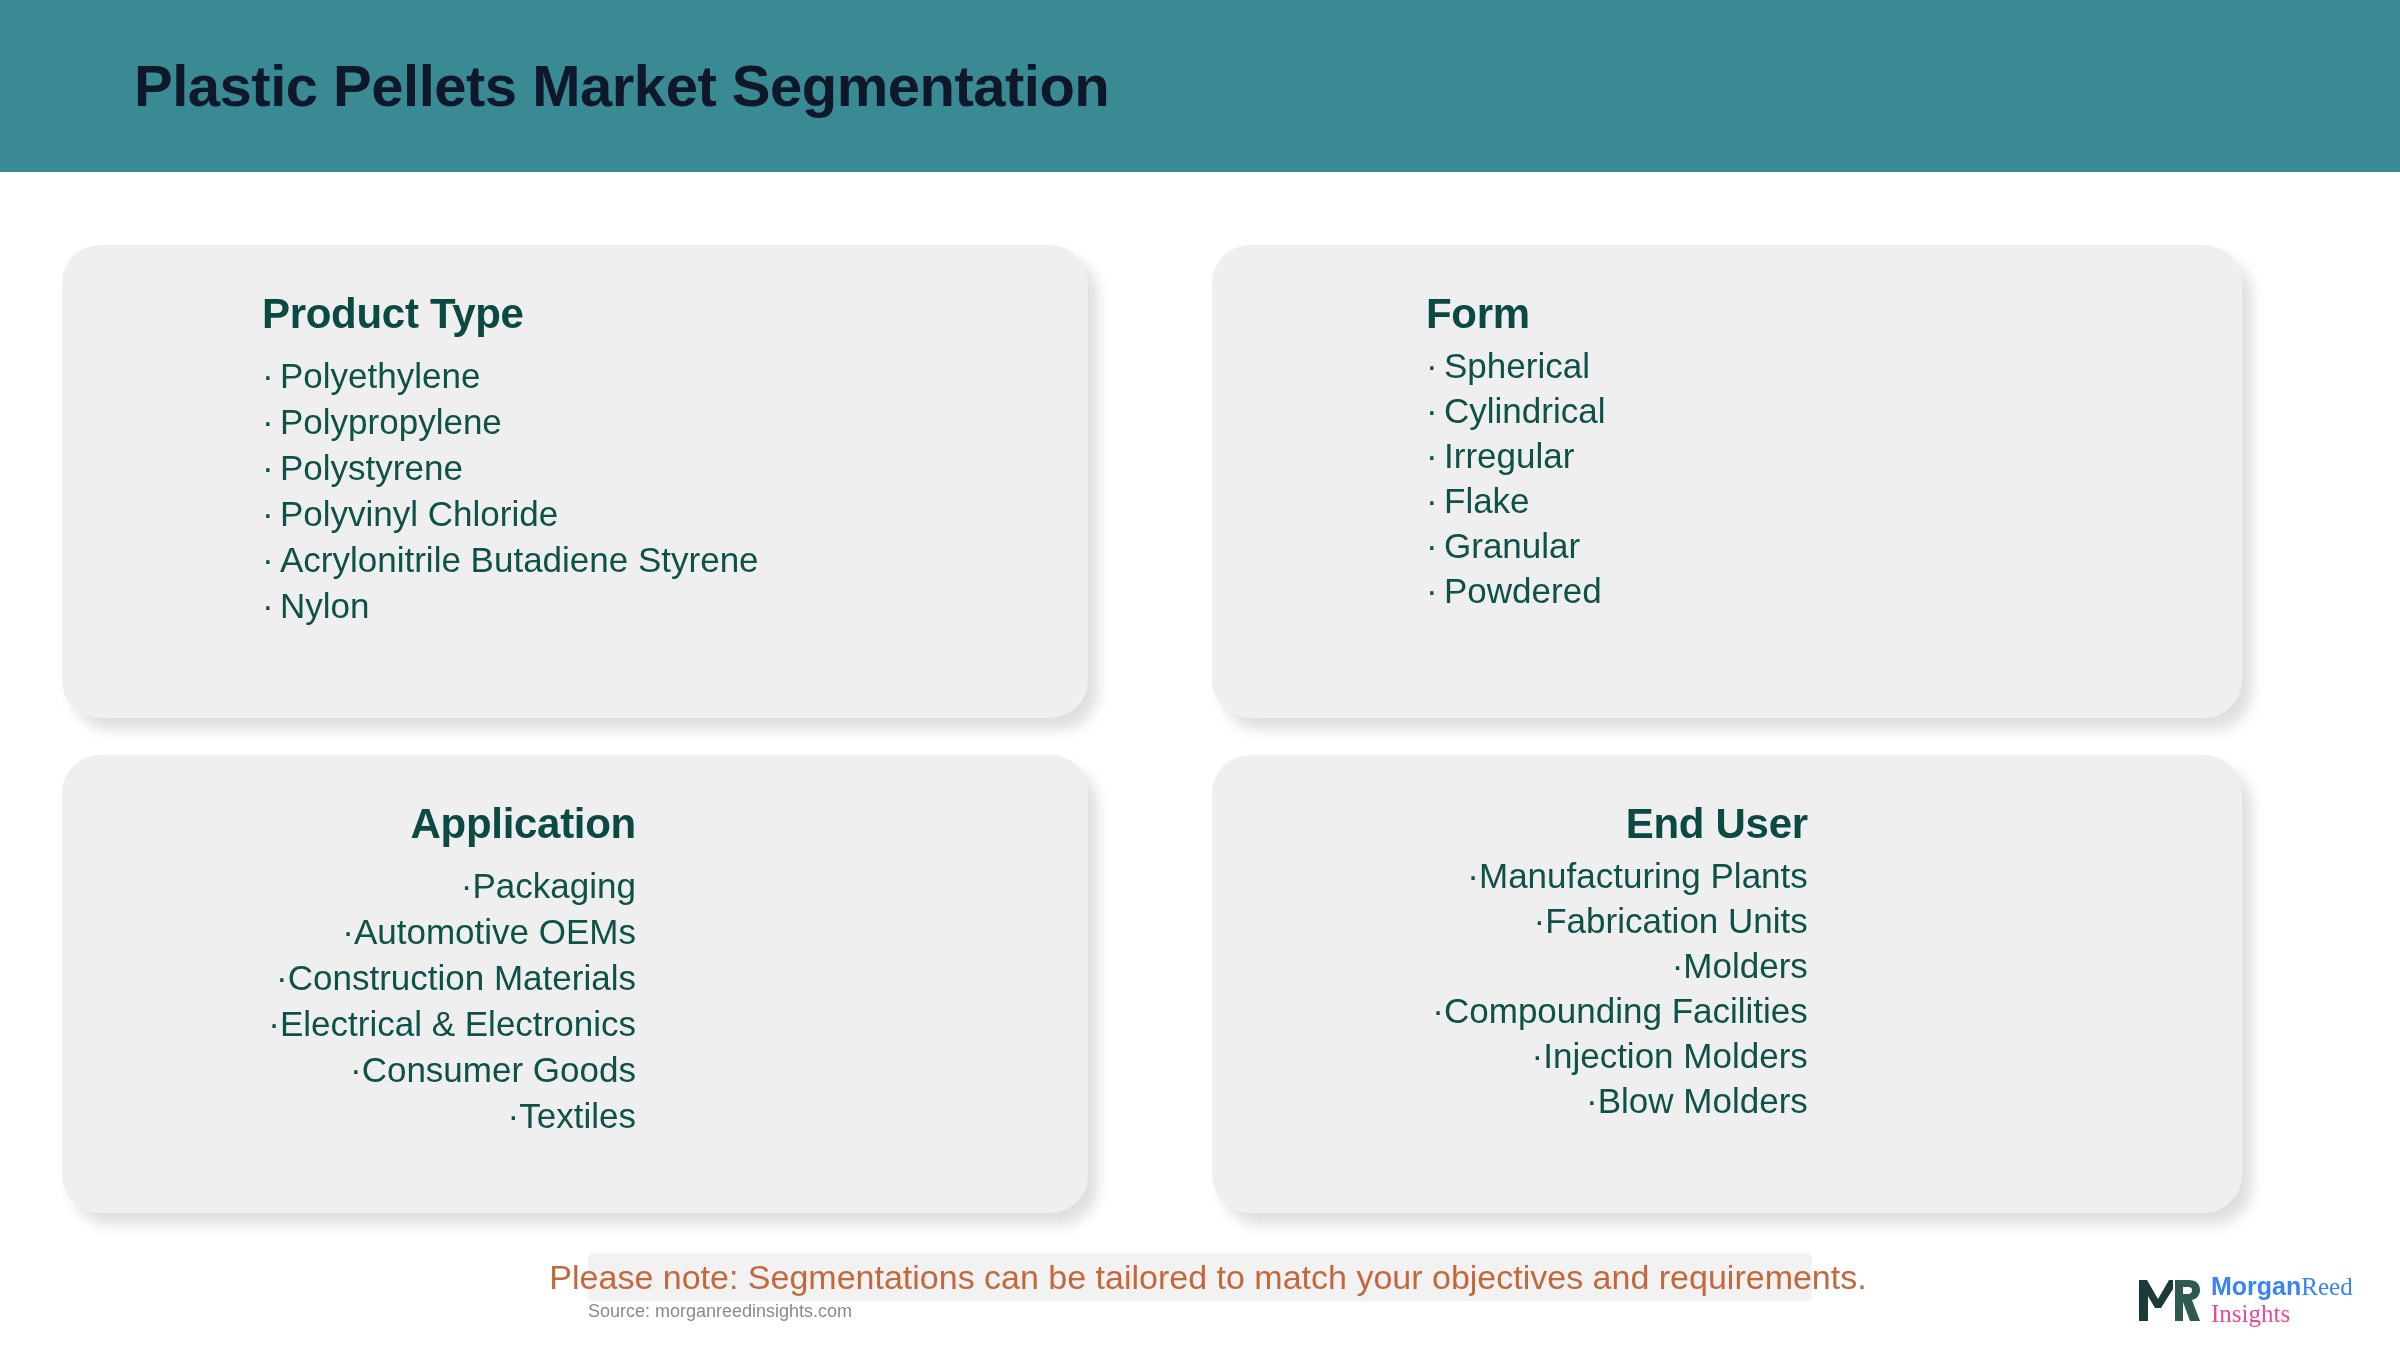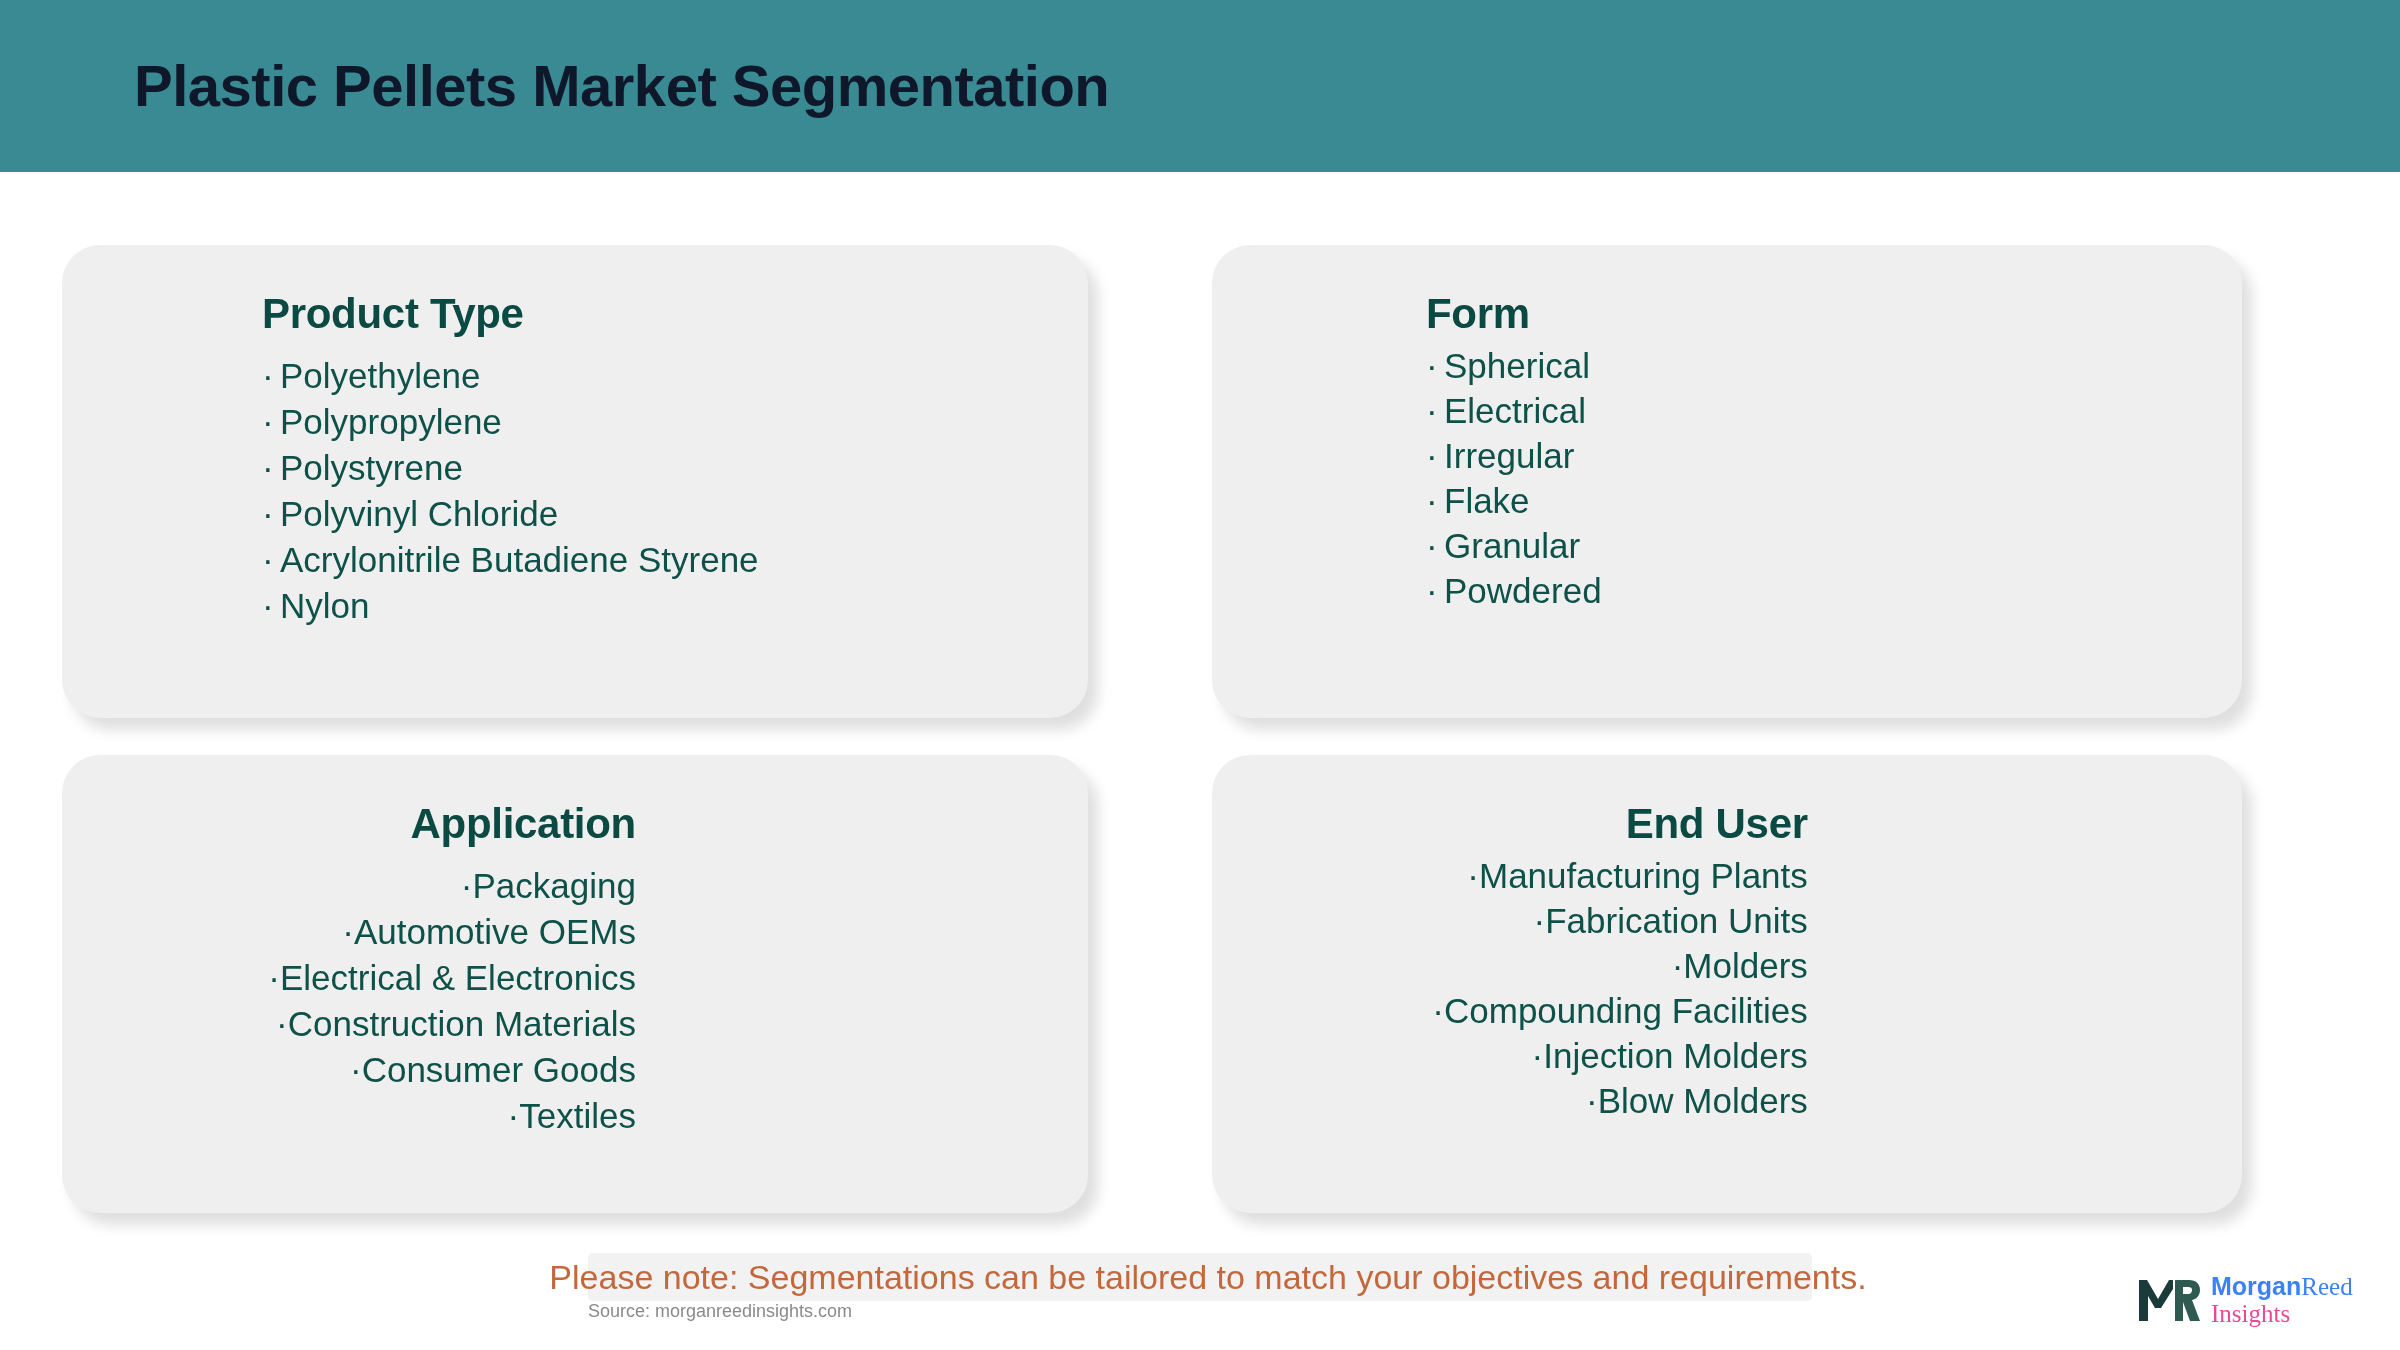--- a/index.html
+++ b/index.html
@@ -187,37 +187,37 @@
         <li><span class="bullet">·</span><span>Nylon</span></li>
       </ul>
     </div>
   </div>
 
   <div class="card c2">
     <div class="card-inner">
       <div class="card-title">Form</div>
       <ul class="card-list">
         <li><span class="bullet">·</span><span>Spherical</span></li>
-        <li><span class="bullet">·</span><span>Electrical</span></li>
+        <li><span class="bullet">·</span><span>Cylindrical</span></li>
         <li><span class="bullet">·</span><span>Irregular</span></li>
         <li><span class="bullet">·</span><span>Flake</span></li>
         <li><span class="bullet">·</span><span>Granular</span></li>
         <li><span class="bullet">·</span><span>Powdered</span></li>
       </ul>
     </div>
   </div>
 
   <div class="card c3">
     <div class="card-inner">
       <div class="card-title">Application</div>
       <ul class="card-list">
         <li><span class="bullet">·</span><span>Packaging</span></li>
         <li><span class="bullet">·</span><span>Automotive OEMs</span></li>
+        <li><span class="bullet">·</span><span>Construction Materials</span></li>
         <li><span class="bullet">·</span><span>Electrical &amp; Electronics</span></li>
-        <li><span class="bullet">·</span><span>Construction Materials</span></li>
         <li><span class="bullet">·</span><span>Consumer Goods</span></li>
         <li><span class="bullet">·</span><span>Textiles</span></li>
       </ul>
     </div>
   </div>
 
   <div class="card c4">
     <div class="card-inner">
       <div class="card-title">End User</div>
       <ul class="card-list">

